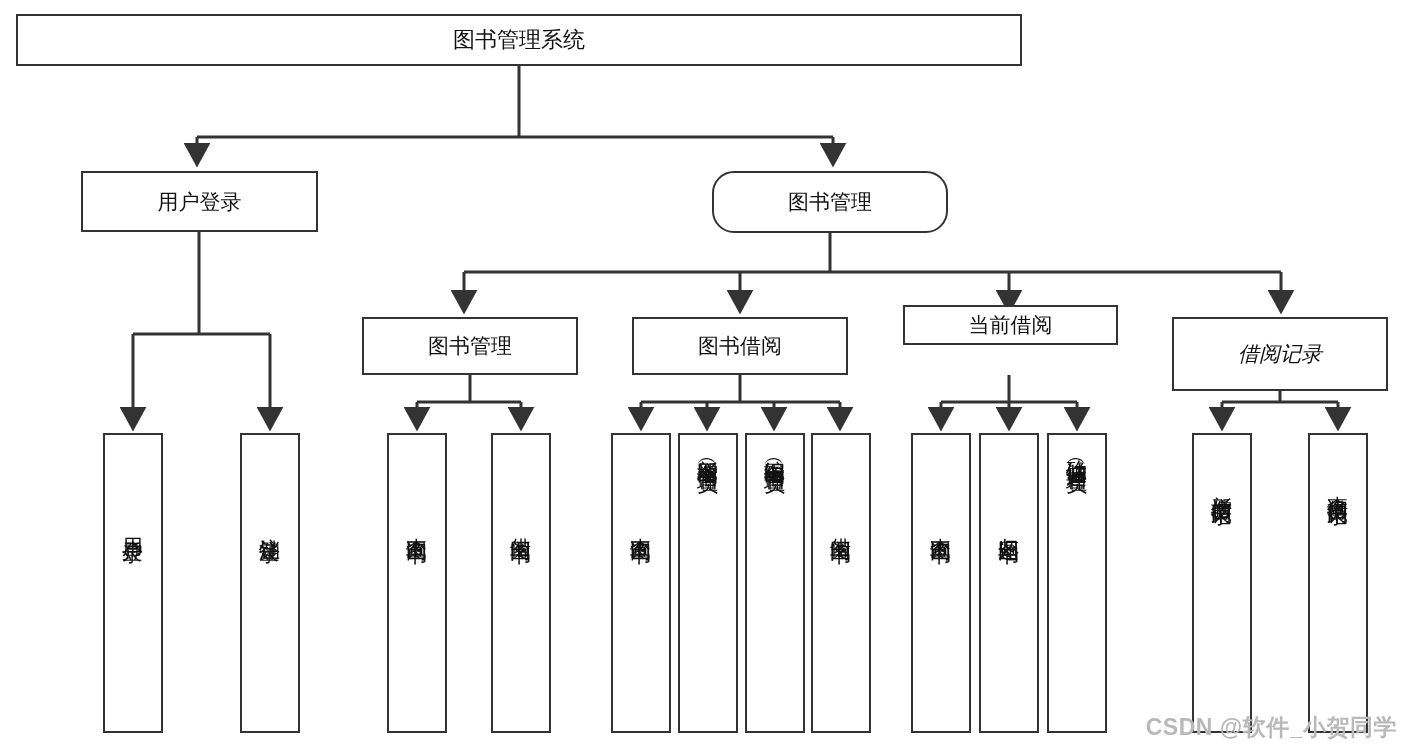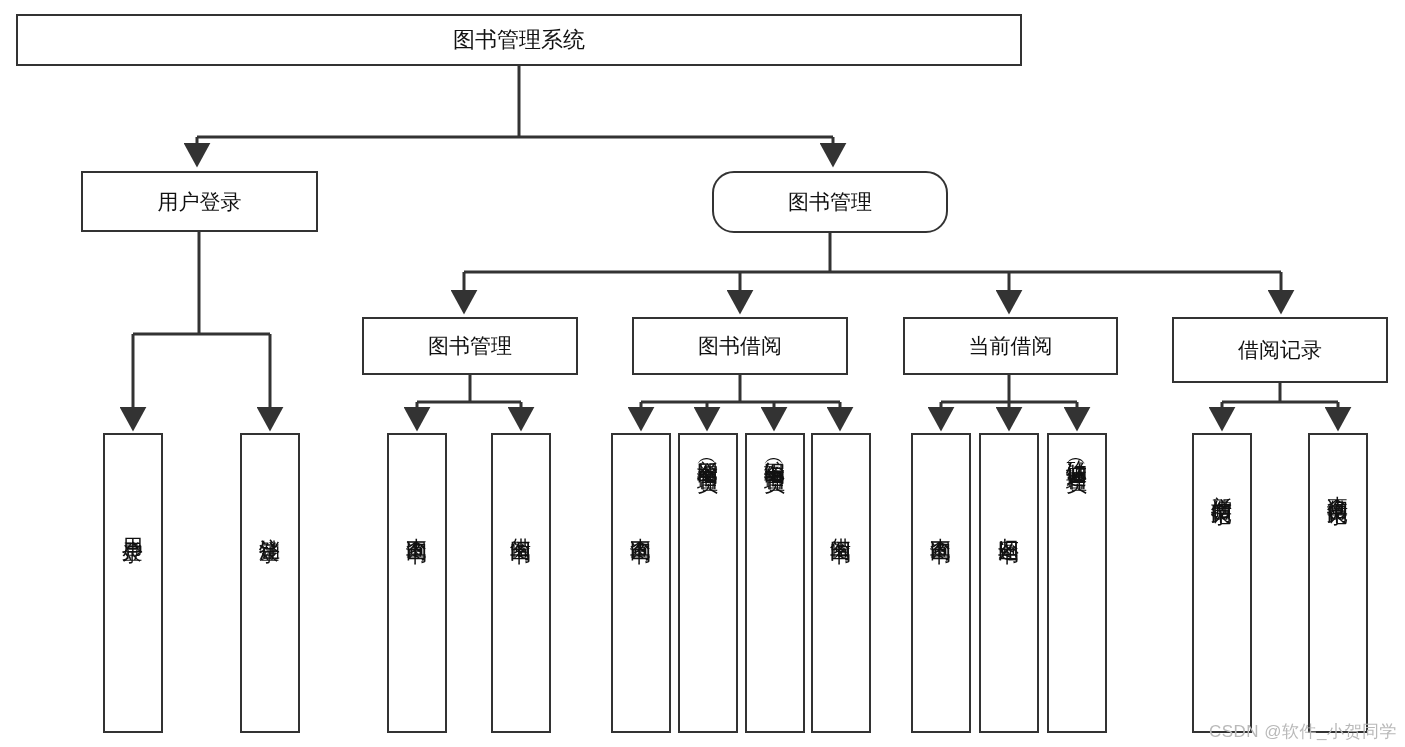--- a/index.html
+++ b/index.html
@@ -63,25 +63,26 @@
   .node.vert.short .label {
     margin-top: 86px;
   }
   .node.vert.med .label {
     margin-top: 44px;
   }
   #watermark {
     position: absolute;
     right: 8px;
     bottom: 4px;
-    font-size: 17px;
+    font-size: 23px;
     color: #b9b9b9;
     letter-spacing: 0.5px;
     white-space: nowrap;
     pointer-events: none;
+    font-weight: bold;
   }
 </style>
 </head>
 <body>
 
 <div id="stage">
 
   <svg id="wires" viewBox="0 0 1405 747" xmlns="http://www.w3.org/2000/svg">
     <defs>
       <marker id="arrow" viewBox="0 0 12 12" refX="9" refY="6" markerWidth="9" markerHeight="9" orient="auto-start-reverse">
@@ -142,24 +143,24 @@
   <div class="node horiz" style="left:712px; top:171px; width:236px; height:62px;border-radius:22px;">
     <span class="label">图书管理</span>
   </div>
 
   <div class="node horiz" style="left:362px; top:317px; width:216px; height:58px;">
     <span class="label">图书管理</span>
   </div>
   <div class="node horiz" style="left:632px; top:317px; width:216px; height:58px;">
     <span class="label">图书借阅</span>
   </div>
-  <div class="node horiz" style="left:903px; top:317px; width:215px; height:58px;">
+  <div class="node horiz" style="left:903px; top:305px; width:215px; height:40px;">
     <span class="label">当前借阅</span>
   </div>
-  <div class="node horiz" style="left:1172px; top:317px; width:216px; height:66px;">
+  <div class="node horiz" style="left:1172px; top:317px; width:216px; height:74px;font-style:italic;">
     <span class="label">借阅记录</span>
   </div>
 
   <div class="node vert short" style="left:103px; top:433px; width:60px; height:300px;">
     <span class="label">用户登录</span>
   </div>
   <div class="node vert short" style="left:240px; top:433px; width:60px; height:300px;">
     <span class="label">注销登录</span>
   </div>
 

